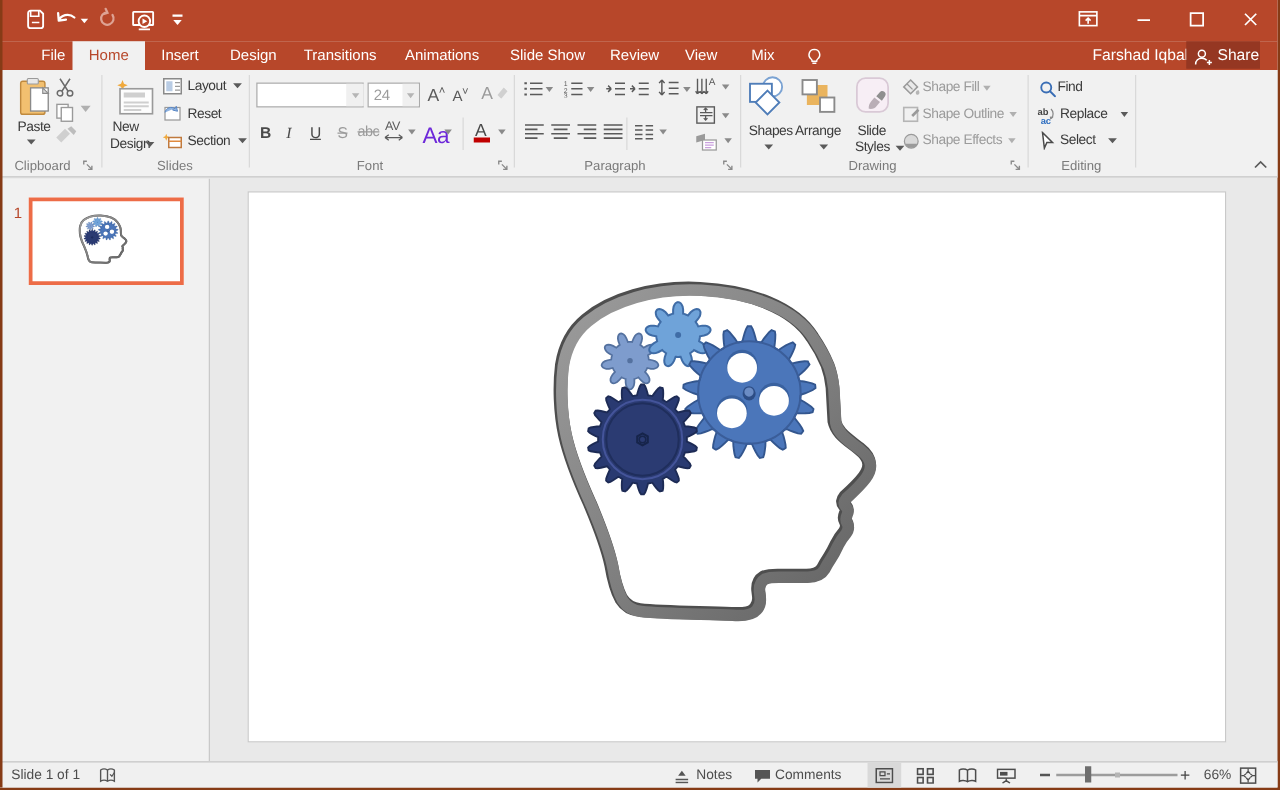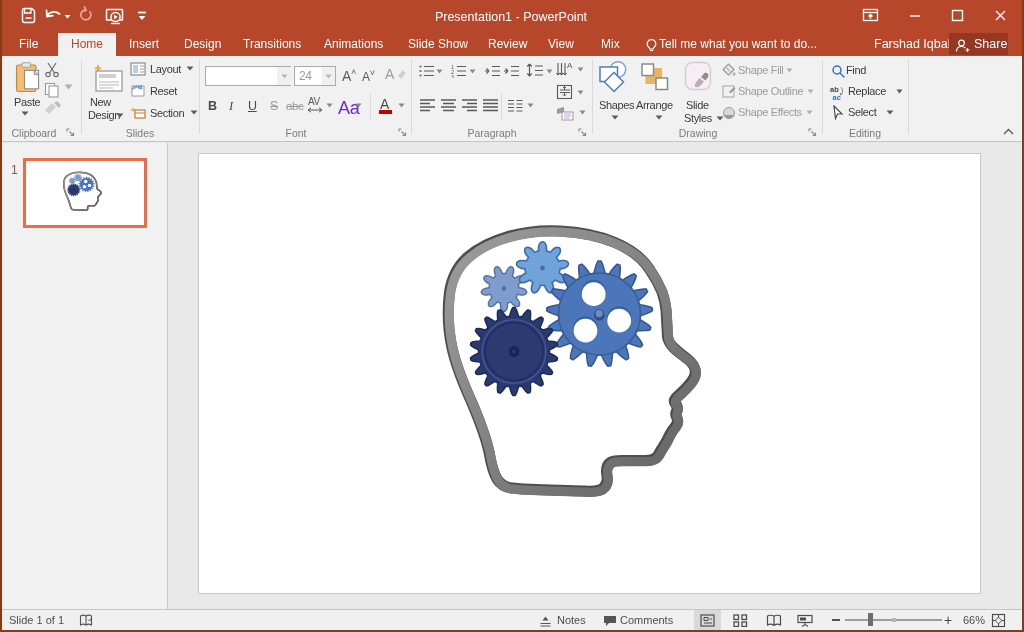--- a/index.html
+++ b/index.html
@@ -25,21 +25,20 @@
 .slide{position:absolute;left:30px;top:10px;width:783px;height:441px;background:#fff;border:1px solid #c9c9c9;}
 .thumb{position:absolute;left:23px;top:15px;width:124px;height:70px;background:#fff;border:3px solid #ed6c47;}
 .status{left:0;top:609px;width:100%;height:21px;background:#f0f0f0;border-top:1px solid #c5c5c5;font-size:11px;color:#4d4d4d;padding-left:28px;}
 svg{display:block;}
 .ic{position:absolute;}
 </style></head><body>
 <div class="win">
 <div class="abs" style="left:0;top:0;width:2px;height:630px;background:#863b16;z-index:9"></div>
 
 <div class="abs title">
- <div class="t">Presentation1 - PowerPoint</div>
  <svg class="ic" style="left:20px;top:6px" width="130" height="21" viewBox="0 0 130 21">
   <g stroke="#fff" fill="none" stroke-width="1.5">
    <path d="M2.5 4.5 a2 2 0 0 1 2-2 h7.5 l2.5 2.5 v9.5 a2 2 0 0 1-2 2 h-8 a2 2 0 0 1-2-2Z"></path>
    <path d="M4.5 2.5 v4.5 h6.5 v-4.5 M5.5 12 h6" stroke-width="1.3"></path>
   </g>
   <g fill="none" stroke="#fff" stroke-width="1.8">
    <path d="M27 10.5 c1.5-4.5 8-6.5 12.5-2.5 M27 10.5 l-.5-6 M27 10.5 l5.8-.8" stroke-linecap="round"></path>
   </g>
   <path d="M44.5 9 h6 l-3 3.6Z" fill="#fff"></path>
   <g fill="none" stroke="#dfa899" stroke-width="1.8" opacity="0.95">
@@ -64,31 +63,30 @@
   </g>
   <path d="M48 8 h10" stroke="#fff" stroke-width="1.4"></path>
   <rect x="90.5" y="2.5" width="10" height="10" fill="none" stroke="#fff" stroke-width="1.4"></rect>
   <g stroke="#fff" stroke-width="1.4">
           <path d="M134 3 l9 9 M143 3 l-9 9"></path>
         </g>
  </svg>
 </div>
 
 <div class="abs tabs">
- <div class="tab" style="left:19px">File</div>
+ <div class="tab" style="left:33px">File</div>
  <div class="hometab" style="left:58px;width:58px">Home</div>
  <div class="tab" style="left:129px">Insert</div>
  <div class="tab" style="left:184px">Design</div>
  <div class="tab" style="left:243px">Transitions</div>
  <div class="tab" style="left:324px">Animations</div>
  <div class="tab" style="left:408px">Slide Show</div>
  <div class="tab" style="left:488px">Review</div>
  <div class="tab" style="left:548px">View</div>
  <div class="tab" style="left:601px">Mix</div>
- <div class="tab" style="left:659px">Tell me what you want to do...</div>
 </div>
  <svg class="ic" style="left:645px;top:38px" width="13" height="14" viewBox="0 0 13 14">
   <g fill="none" stroke="#fff" stroke-width="1.2">
   <path d="M6.5 1.5 a4.3 4.3 0 0 1 2.6 7.7 c-.7.5-.8 1-.8 1.8 h-3.6 c0-.8-.1-1.3-.8-1.8 A4.3 4.3 0 0 1 6.5 1.5Z"></path>
   <path d="M4.9 12.5 h3.2"></path>
       </g>
  </svg>
  <div class="abs" style="left:874px;top:33px;height:23px;line-height:23px;color:#fff;font-size:12.5px">Farshad Iqbal</div>
  <div class="abs" style="left:949px;top:33px;width:59px;height:22px;background:#953722"></div>
  <div class="abs" style="left:974px;top:33px;height:23px;line-height:23px;color:#fff;font-size:12.5px">Share</div>

